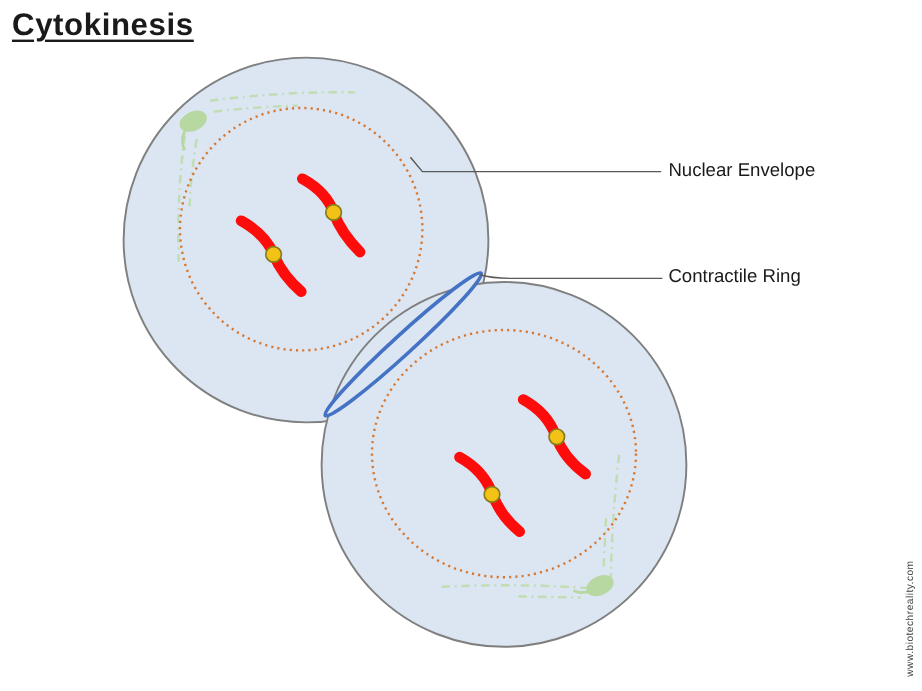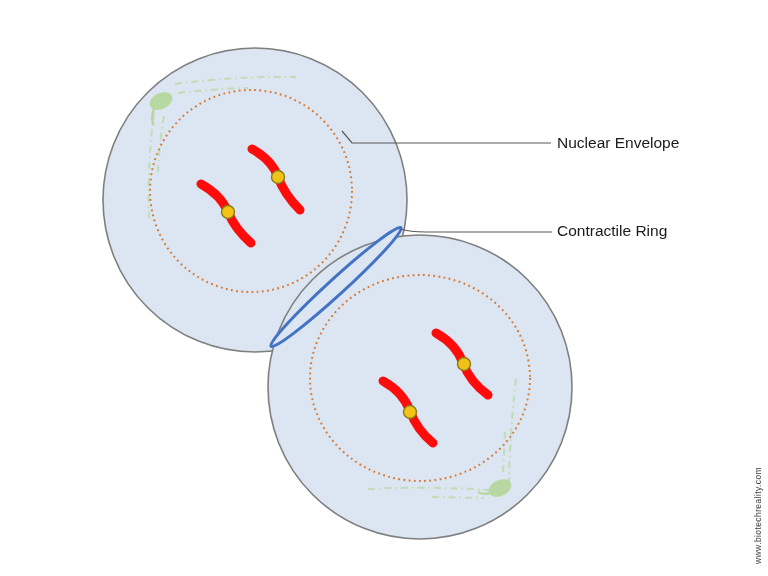--- a/index.html
+++ b/index.html
@@ -131,19 +131,20 @@
       <circle class="centromere" cx="410" cy="412" r="6.5"></circle>
       <circle class="centromere" cx="464" cy="364" r="6.5"></circle>
     </g>
 
     <ellipse class="ring" cx="336" cy="287" rx="88" ry="8" transform="rotate(-42.4 336 287)"></ellipse>
 
     <path class="leader" d="M 342 131 L 352 143 L 551 143"></path>
     <path class="leader" d="M 400 229 Q 410 232 426 232 L 552 232"></path>
   </svg>
 
+  <div class="page-title">Cytokinesis</div>
 
   <div class="callout-label" id="label-contractile-ring">Contractile Ring</div>
 
   <div class="callout-label" id="label-nuclear-envelope">Nuclear Envelope</div>
 
   <div class="watermark">www.biotechreality.com</div>
 </div>
 
 </body></html>

